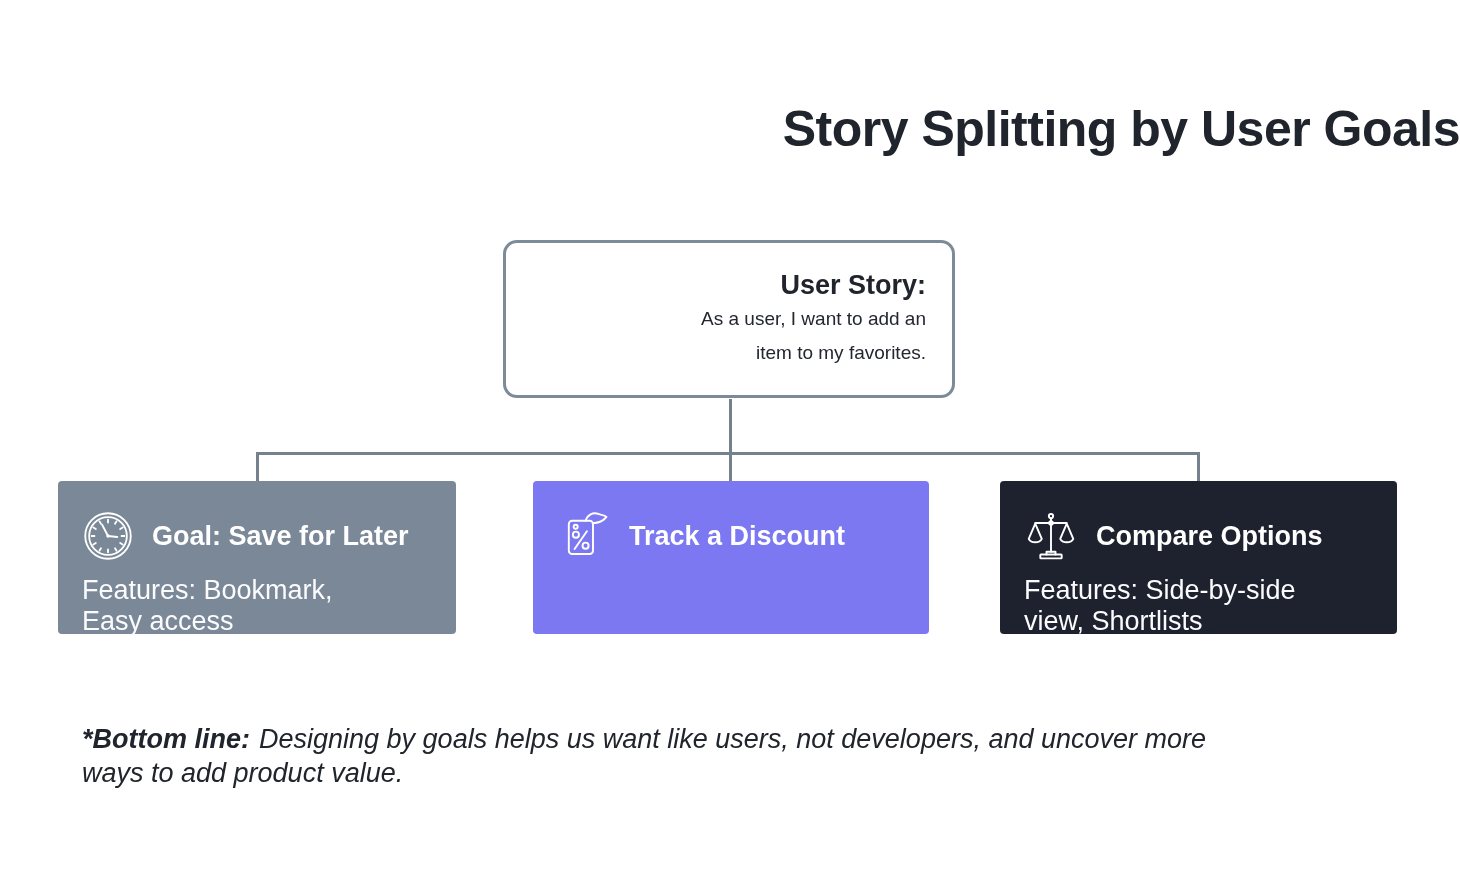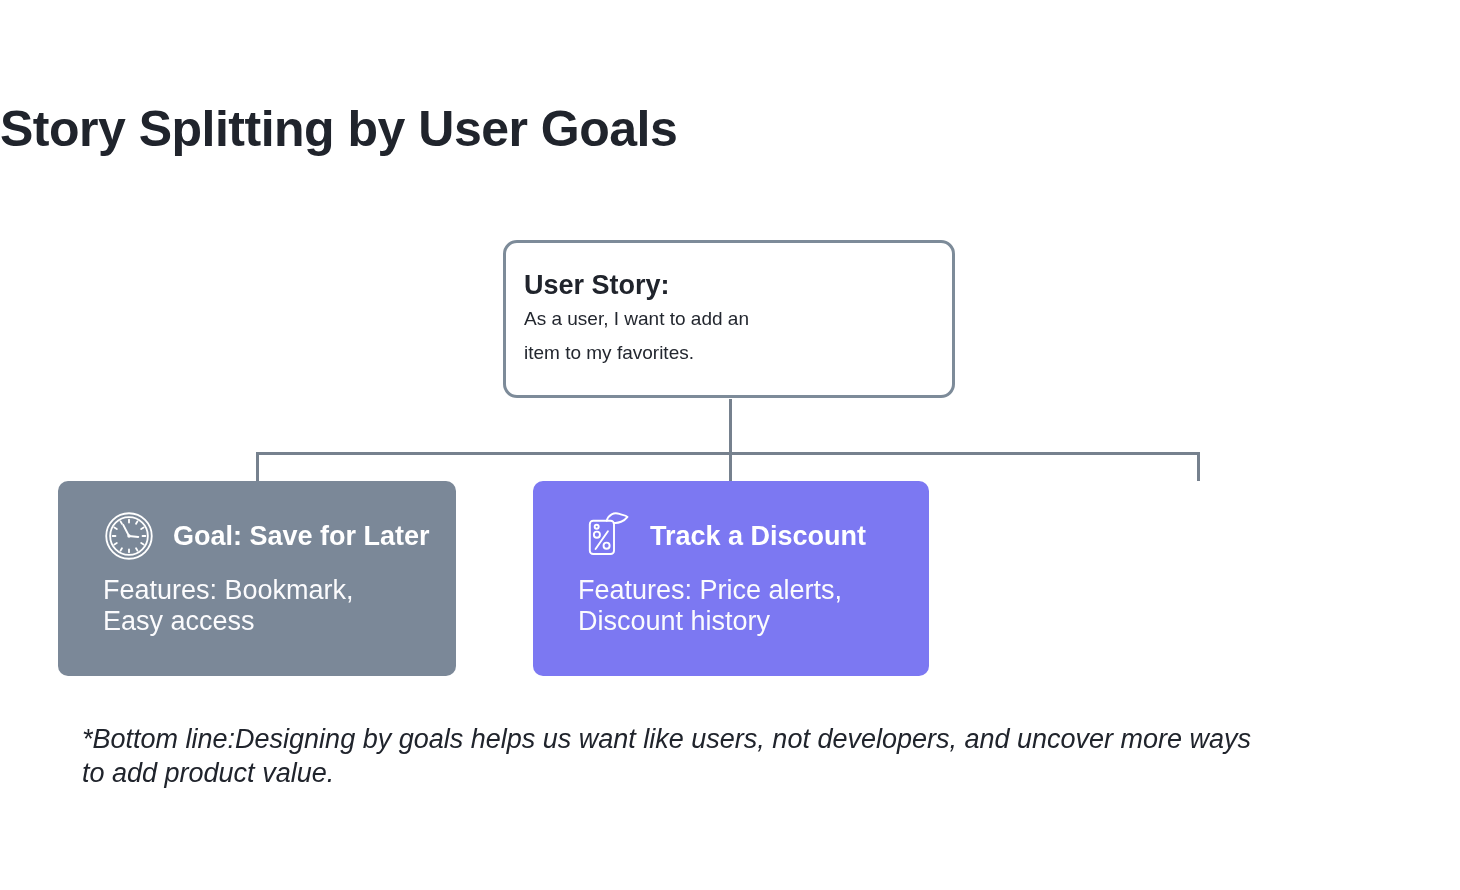--- a/index.html
+++ b/index.html
@@ -6,64 +6,64 @@
   body{
     width:1460px;height:890px;background:#ffffff;
     font-family:"Liberation Sans","DejaVu Sans",sans-serif;
     color:#20242C;
   }
   .canvas{position:relative;width:1460px;height:890px;background:#ffffff;overflow:hidden;}
 
   
   .title{
     position:absolute;top:100px;left:0;width:1460px;margin:0;
-    text-align:left;font-size:50px;font-weight:bold;letter-spacing:-0.5px;
+    text-align:right;font-size:50px;font-weight:bold;letter-spacing:-0.5px;
     color:#20242C;
   }
 
   
   .story-box{
     position:absolute;left:503px;top:240px;width:452px;height:158px;
     box-sizing:border-box;border:3px solid #7D8B99;border-radius:14px;
-    background:#ffffff;padding:25px 26px 0 18px;
+    background:#ffffff;padding:25px 26px 0 18px;text-align:right;
   }
   .story-heading{font-weight:bold;font-size:27px;line-height:34px;color:#20242C;}
   .story-body{font-size:19px;line-height:34px;color:#23272F;white-space:pre-line;}
 
   
   .conn{position:absolute;background:#76818E;}
   .conn-stem{left:729px;top:399px;width:3px;height:54px;}
   .conn-h{left:256px;top:452px;width:944px;height:2.5px;}
   .conn-drop{top:453px;width:2.5px;height:28px;}
   .conn-drop-left{left:256px;}
   .conn-drop-mid{left:729px;}
   .conn-drop-right{left:1197px;}
 
   
   .card{
-    position:absolute;top:481px;height:195px;border-radius:10px;
-    box-sizing:border-box;padding:27px 26px 0 45px;color:#ffffff;
+    position:absolute;top:481px;height:153px;border-radius:4px;
+    box-sizing:border-box;padding:27px 26px 0 24px;color:#ffffff;
   }
   .card-gray{left:58px;width:398px;background:#7B8898;}
   .card-purple{left:533px;width:396px;background:#7C78F2;}
   .card-dark{left:1000px;width:397px;background:#1E222E;}
   .card-header{display:flex;align-items:center;gap:18px;height:56px;}
   .icon{flex:0 0 auto;display:flex;align-items:center;justify-content:center;}
   .card-title{font-weight:bold;font-size:27px;white-space:nowrap;}
   .card-features{
     margin-top:11px;font-size:27px;line-height:31px;
     white-space:pre-line;color:#FBFBFD;
   }
 
   
   .bottom-line{
     position:absolute;left:82px;top:722px;width:1185px;margin:0;
     font-style:italic;font-size:27px;line-height:34px;color:#20242C;
   }
-  .bl-label{font-weight:normal;}
+  .bl-label{font-weight:bold;margin-right:9px;}
 </style>
 </head>
 <body>
 
 <div class="canvas">
 
   <h1 class="title">Story Splitting by User Goals</h1>
 
   <div class="story-box">
     <div class="story-heading">User Story:</div>
@@ -103,22 +103,39 @@
           <rect x="10.5" y="10.5" width="21.5" height="29.5" rx="3"></rect>
           <circle cx="16.6" cy="15.8" r="1.8"></circle>
           <path d="M25.5 10.5 C 27 5 32 2.6 36.8 4.4 C 39.4 5.4 42 5.4 44 7 C 41 11 35.8 12.8 31.8 12.3"></path>
           <circle cx="16.8" cy="22.8" r="2.7"></circle>
           <circle cx="25.4" cy="32.6" r="2.7"></circle>
           <path d="M26.6 19.8 15.6 35.6"></path>
         </svg>
       </span>
       <span class="card-title">Track a Discount</span>
     </div>
-    <div class="card-features">Features: Price alerts,
-Discount history</div>
   </div>
 
+  <div class="card card-dark">
+    <div class="card-header">
+      <span class="icon">
+        <svg width="54" height="54" viewBox="0 0 48 48" fill="none" stroke="#FFFFFF" stroke-width="1.7" stroke-linecap="round" stroke-linejoin="round">
+          <path d="M24 8.5V38"></path>
+          <circle cx="24" cy="6.3" r="1.9"></circle>
+          <path d="M10 12.5h28"></path>
+          <circle cx="24" cy="12.5" r="1.6"></circle>
+          <path d="M10 13 4.2 26.5 A6.2 4.8 0 0 0 15.8 26.5 Z"></path>
+          <path d="M38 13 32.2 26.5 A6.2 4.8 0 0 0 43.8 26.5 Z"></path>
+          <path d="M20 40.5 V38 H28 V40.5"></path>
+          <rect x="14.5" y="40.5" width="19" height="3.4" rx="0.5"></rect>
+        </svg>
+      </span>
+      <span class="card-title">Compare Options</span>
+    </div>
+    <div class="card-features">Features: Side-by-side
+view, Shortlists</div>
+  </div>
 
   <p class="bottom-line">
     <span class="bl-label">*Bottom line:</span><span>Designing by goals helps us want like users, not developers, and uncover more ways to add product value.</span>
   </p>
 
 </div>
 
 </body></html>

